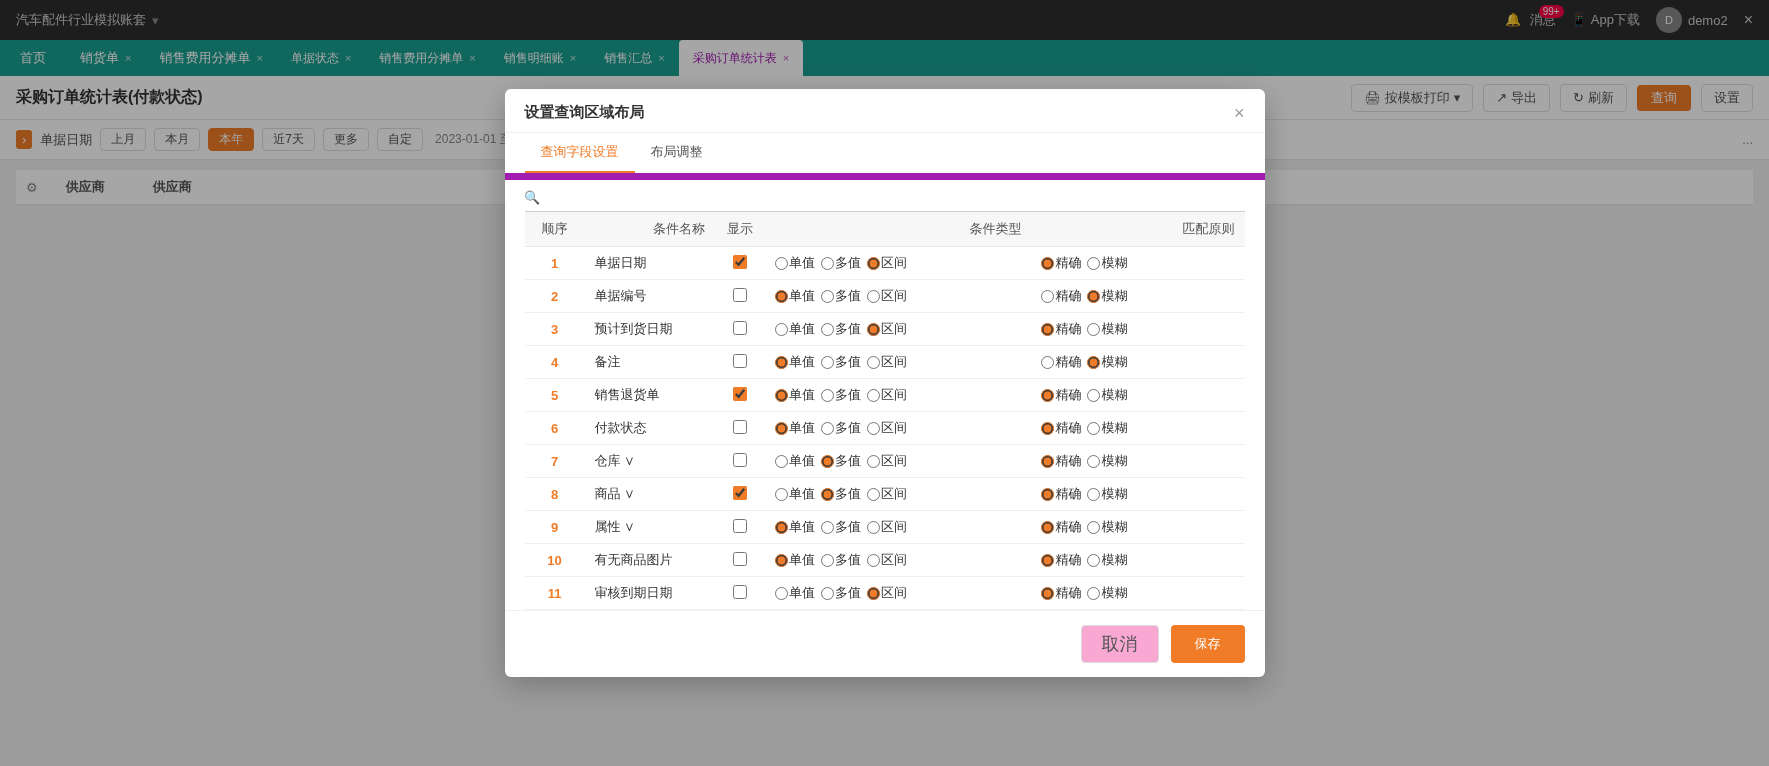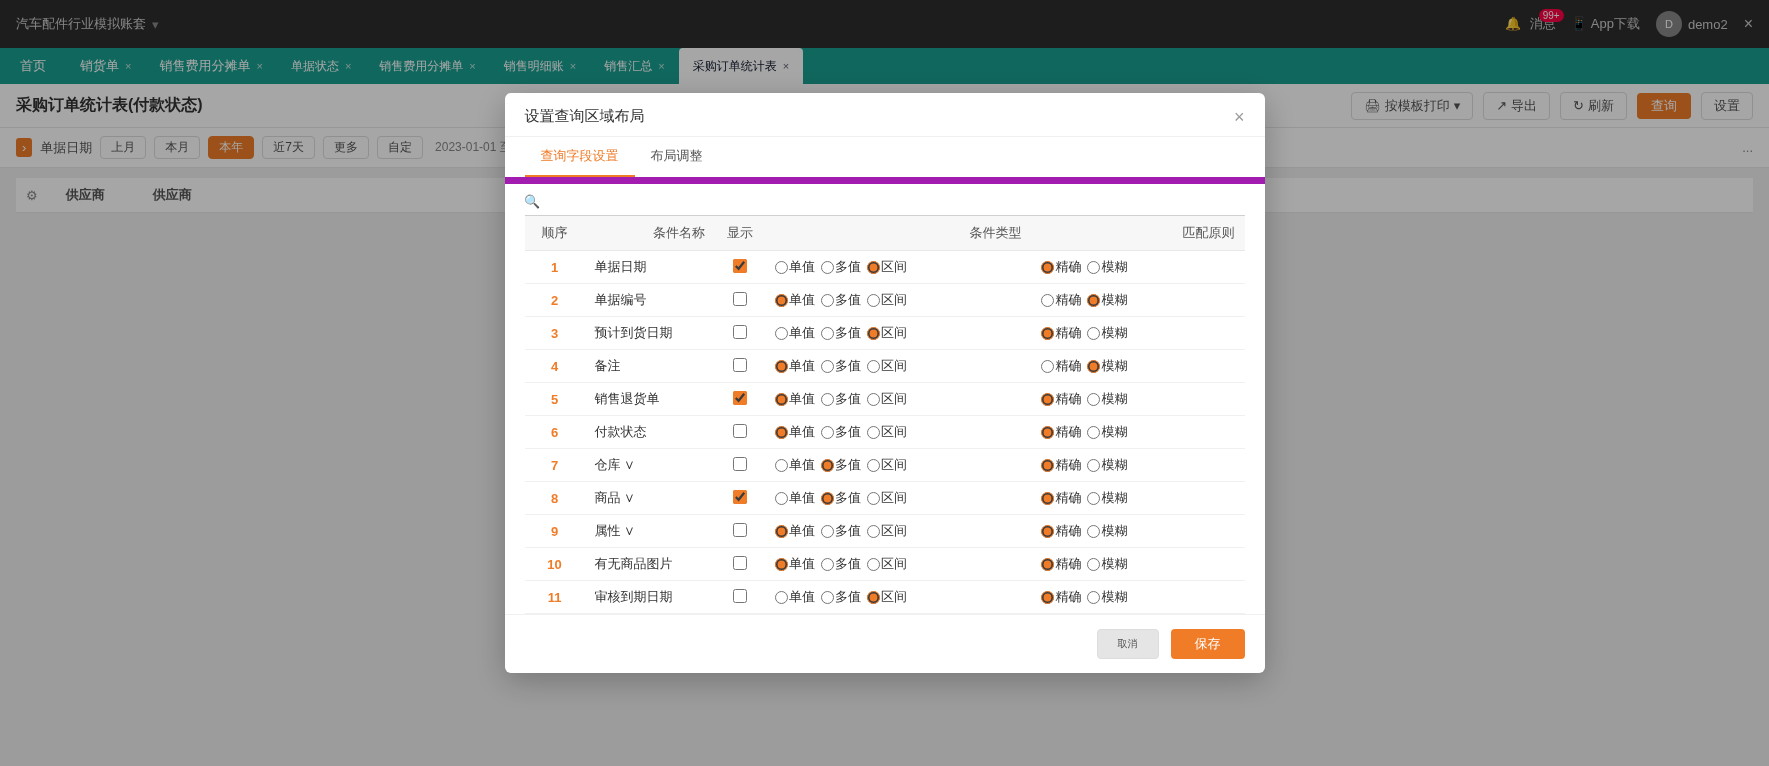--- a/index.html
+++ b/index.html
@@ -1,21 +1,21 @@
 <!DOCTYPE html>
 <html><head>
   <meta charset="utf-8">
   <style>
     * { box-sizing: border-box; margin: 0; padding: 0; }
     body { font-family: "Microsoft YaHei", Arial, sans-serif; font-size: 13px; background: #f0f0f0; overflow: hidden; }
 
     
     .top-bar {
       background: #2d2d2d;
-      height: 48px;
+      height: 40px;
       display: flex;
       align-items: center;
       justify-content: space-between;
       padding: 0 16px;
       color: #ccc;
     }
     .top-bar-left { font-size: 13px; color: #ccc; display: flex; align-items: center; gap: 6px; }
     .top-bar-right { display: flex; align-items: center; gap: 16px; font-size: 13px; }
     .top-bar-right .notif { position: relative; cursor: pointer; }
     .notif-badge {
@@ -48,21 +48,21 @@
       align-items: center;
       padding: 0 14px;
       color: #fff;
       font-size: 13px;
       cursor: pointer;
       white-space: nowrap;
       position: relative;
     }
     .tab-item.active {
       background: #fff;
-      color: #0f172a;
+      color: #a21caf;
       border-radius: 4px 4px 0 0;
       justify-content: flex-end;
     }
     .tab-item .tab-close { margin-left: 6px; font-size: 11px; opacity: 0.7; }
     .tab-item:first-child { padding: 0 20px; }
 
     
     .page-header {
       background: #fff;
       height: 44px;
@@ -137,21 +137,21 @@
       flex-direction: column;
       box-shadow: 0 8px 32px rgba(0,0,0,0.25);
     }
     .dialog-header {
       display: flex;
       align-items: center;
       justify-content: space-between;
       padding: 14px 20px 10px;
       border-bottom: 1px solid #f0f0f0;
     }
-    .dialog-title { font-size: 15px; font-weight: normal; color: #333; }
+    .dialog-title { font-size: 15px; font-weight: bold; color: #333; }
     .dialog-close { cursor: pointer; color: #999; font-size: 18px; line-height: 1; }
 
     
     .dialog-tabs {
       display: flex;
       padding: 0 20px;
       border-bottom: 7px solid #a21caf;
       gap: 0;
     }
     .dialog-tab {
@@ -205,22 +205,22 @@
 
     
     .dialog-footer {
       padding: 14px 20px;
       display: flex;
       justify-content: flex-end;
       gap: 12px;
       border-top: 1px solid #f0f0f0;
     }
     .btn-cancel {
-      border: 1px solid #ddd; background: #e5e5e5; padding: 6px 20px;
-      border-radius: 4px; cursor: pointer; font-size: 10px; color: #555;
+      border: 1px solid #ddd; background: #f9a8d4; padding: 6px 20px;
+      border-radius: 4px; cursor: pointer; font-size: 18px; color: #555;
     }
     .btn-save {
       background: #f07c28; color: #fff; border: none; padding: 6px 24px;
       border-radius: 4px; cursor: pointer; font-size: 13px;
     }
 
     
     .dialog-table-wrap::-webkit-scrollbar { width: 6px; }
     .dialog-table-wrap::-webkit-scrollbar-track { background: #f5f5f5; }
     .dialog-table-wrap::-webkit-scrollbar-thumb { background: #ccc; border-radius: 3px; }

